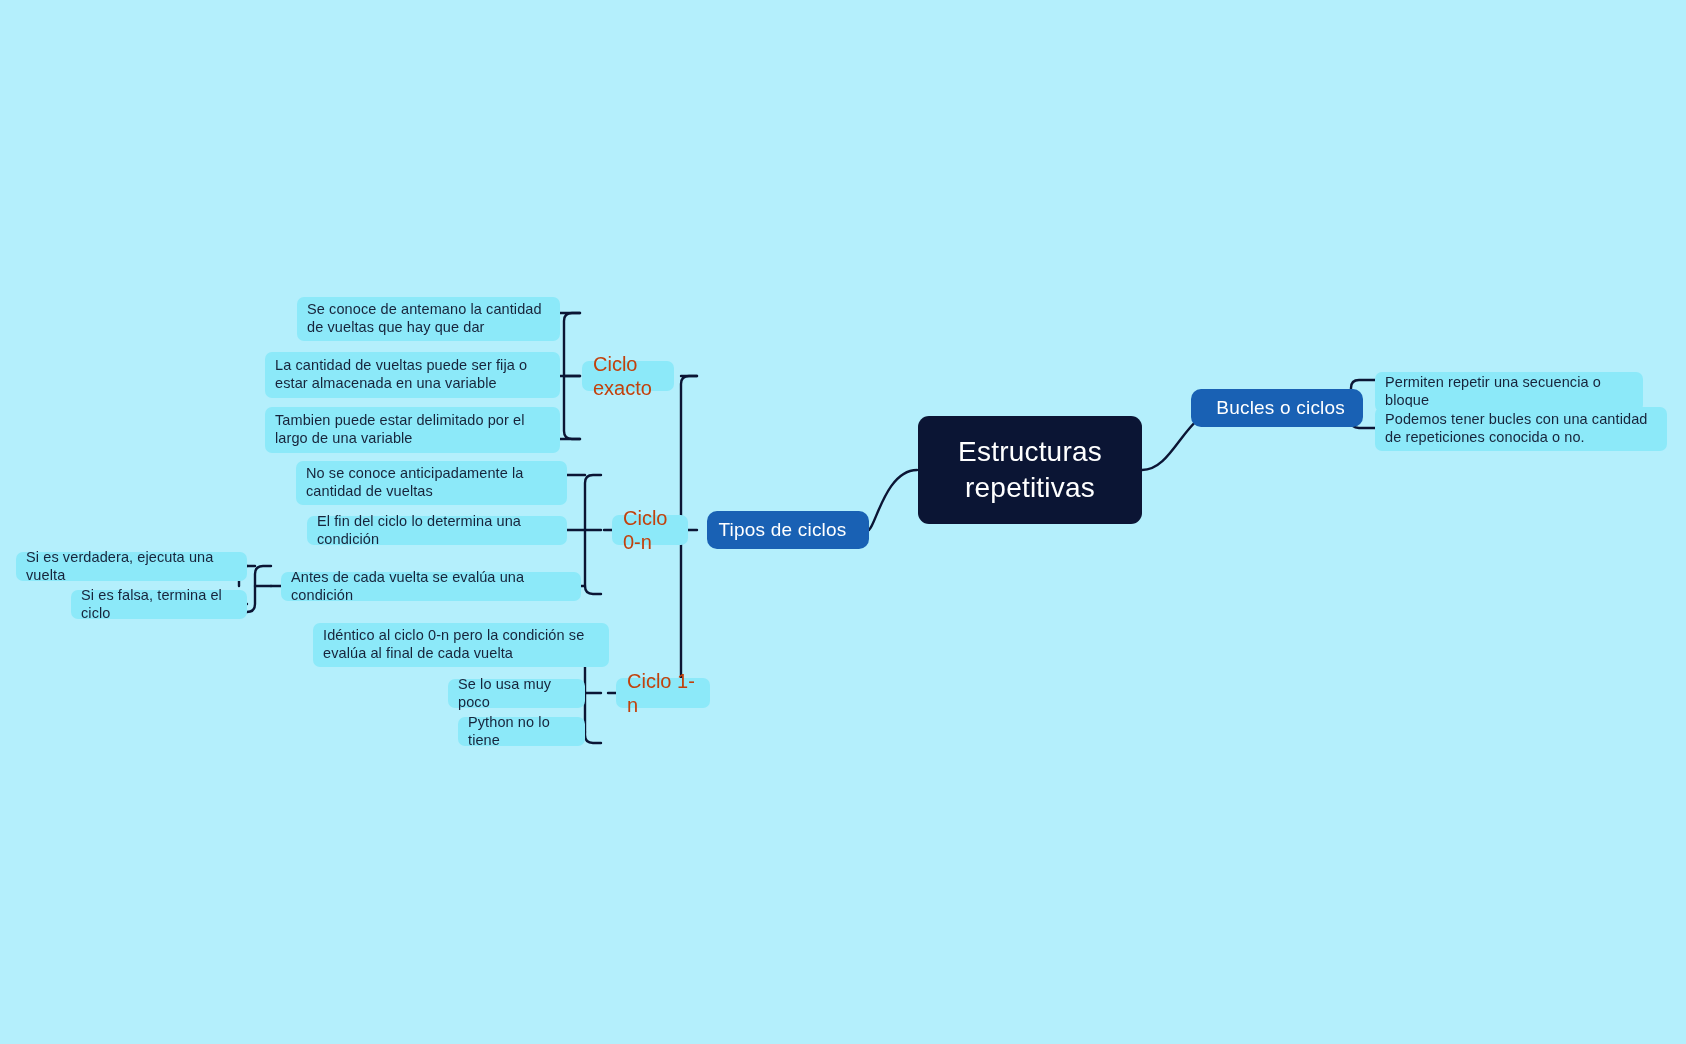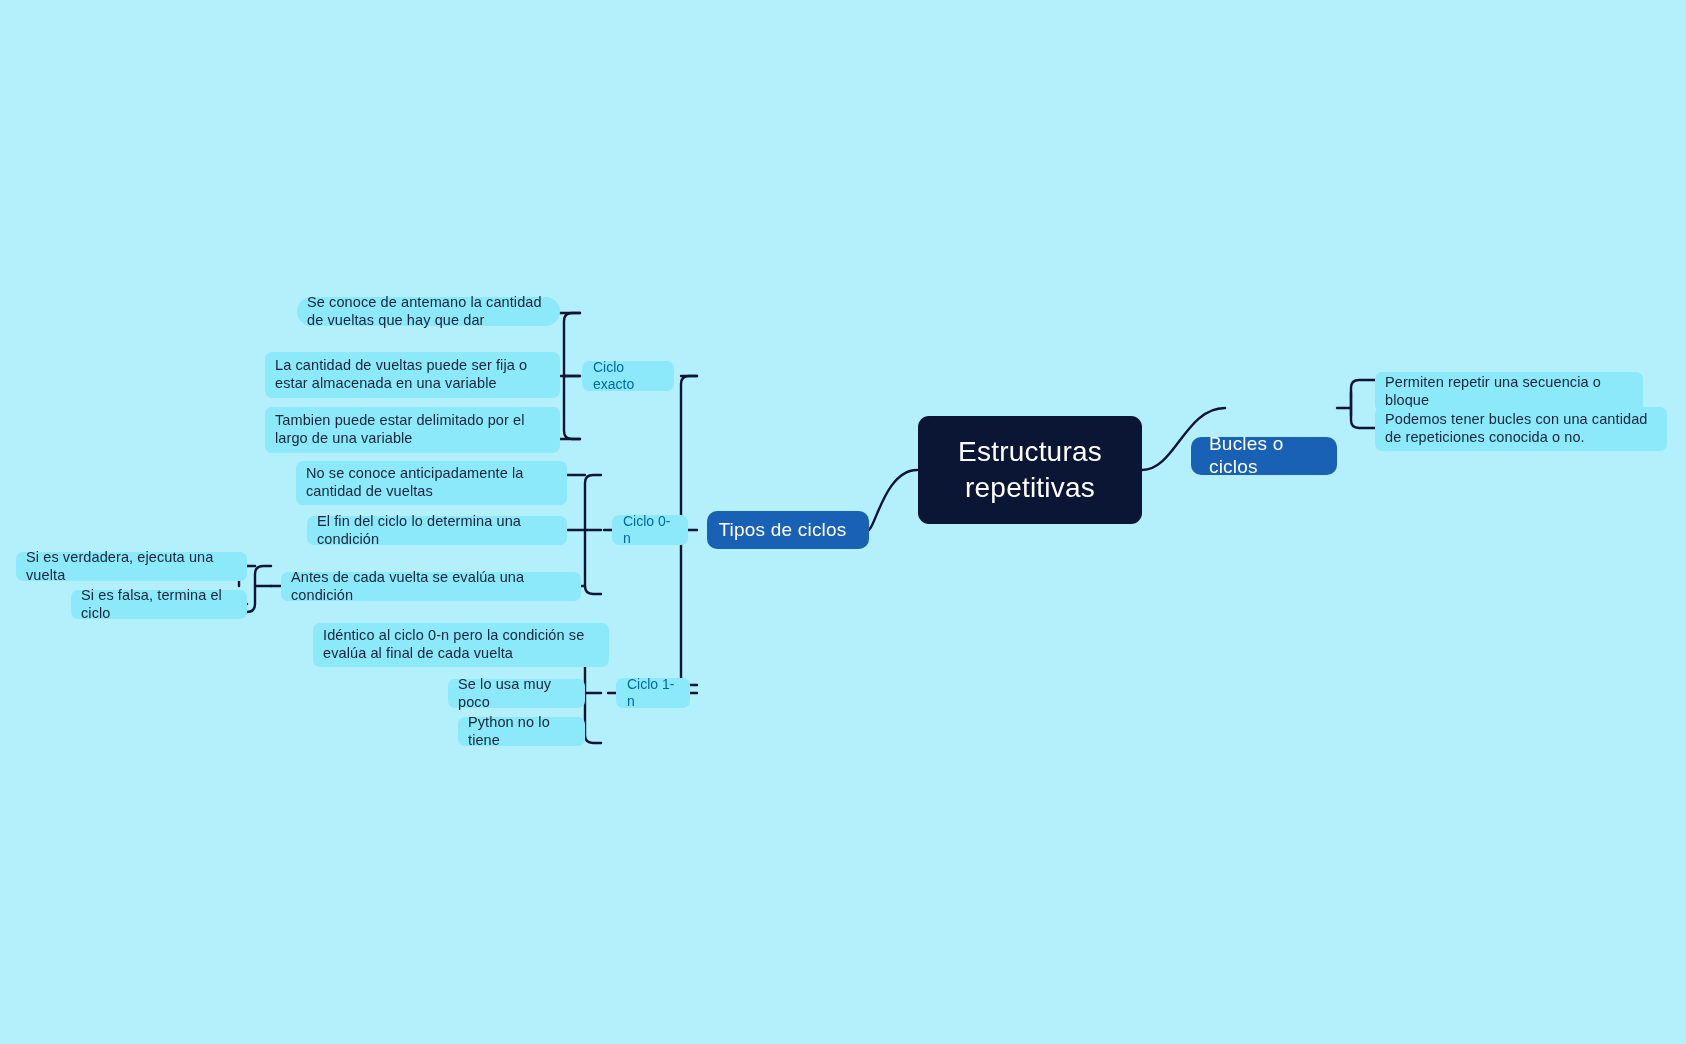--- a/index.html
+++ b/index.html
@@ -14,23 +14,23 @@
   svg.links{position:absolute;left:0;top:0;width:1686px;height:1044px;pointer-events:none;}
   .node{position:absolute;box-sizing:border-box;border-radius:8px;display:flex;align-items:center;}
   .leaf{
     background:#8ce9f9;color:#17243b;
     border-radius:7px;
     padding:7px 10px;
     font-size:14.5px;line-height:1.22;
     letter-spacing:.1px;
   }
   .branch{
-    background:#8ce9f9;color:#0369a1;
+    background:#8ce9f9;color:#c2410c;
     border-radius:7px;padding:7px 11px;
-    font-size:14px;line-height:1.2;
+    font-size:20px;line-height:1.2;
   }
   .blue{
     background:#1961b4;color:#ffffff;
     border-radius:10px;
     padding:12px 18px;
     font-size:19px;line-height:1.2;
     letter-spacing:.2px;
   }
   .root{
     background:#0b1534;color:#ffffff;
@@ -95,41 +95,41 @@
       <path d="M585,693 h-20"></path>
       <path d="M585,732 h-20"></path>
     </g>
   </svg>
 
   <div class="node root" style="left:918px;top:416px;width:224px;height:108px;flex-direction:column;">
     <span>Estructuras</span>
     <span>repetitivas</span>
   </div>
 
-  <div class="node blue" style="left:1191px;top:389px;width:146px;height:38px;justify-content:flex-end;margin-top:48px;">
+  <div class="node blue" style="left:1191px;top:389px;width:172px;height:38px;justify-content:flex-end;">
     <span>Bucles o ciclos</span>
   </div>
 
   <div class="node leaf" style="left:1375px;top:372px;width:268px;height:40px;">
     <span>Permiten repetir una secuencia o bloque</span>
   </div>
 
   <div class="node leaf two-line" style="left:1375px;top:407px;width:292px;height:44px;">
     <span>Podemos tener bucles con una cantidad de repeticiones conocida o no.</span>
   </div>
 
   <div class="node blue" style="left:707px;top:511px;width:162px;height:38px;justify-content:center;padding-left:7px;">
     <span>Tipos de ciclos</span>
   </div>
 
   <div class="node branch" style="left:582px;top:361px;width:92px;height:30px;justify-content:center;">
     <span>Ciclo exacto</span>
   </div>
 
-  <div class="node leaf two-line" style="left:297px;top:297px;width:263px;height:29px;border-radius:15px;">
+  <div class="node leaf two-line" style="left:297px;top:297px;width:263px;height:44px;">
     <span>Se conoce de antemano la cantidad de vueltas que hay que dar</span>
   </div>
 
   <div class="node leaf two-line" style="left:265px;top:352px;width:295px;height:46px;">
     <span>La cantidad de vueltas puede ser fija o estar almacenada en una variable</span>
   </div>
 
   <div class="node leaf two-line" style="left:265px;top:407px;width:295px;height:46px;">
     <span>Tambien puede estar delimitado por el largo de una variable</span>
   </div>
@@ -151,21 +151,21 @@
   </div>
 
   <div class="node leaf" style="left:16px;top:552px;width:231px;height:29px;">
     <span>Si es verdadera, ejecuta una vuelta</span>
   </div>
 
   <div class="node leaf" style="left:71px;top:590px;width:176px;height:29px;">
     <span>Si es falsa, termina el ciclo</span>
   </div>
 
-  <div class="node branch" style="left:616px;top:678px;width:74px;height:30px;justify-content:center;">
+  <div class="node branch" style="left:616px;top:678px;width:94px;height:30px;justify-content:center;">
     <span>Ciclo 1-n</span>
   </div>
 
   <div class="node leaf two-line" style="left:313px;top:623px;width:296px;height:44px;">
     <span>Idéntico al ciclo 0-n pero la condición se evalúa al final de cada vuelta</span>
   </div>
 
   <div class="node leaf" style="left:448px;top:679px;width:137px;height:29px;justify-content:center;">
     <span>Se lo usa muy poco</span>
   </div>

